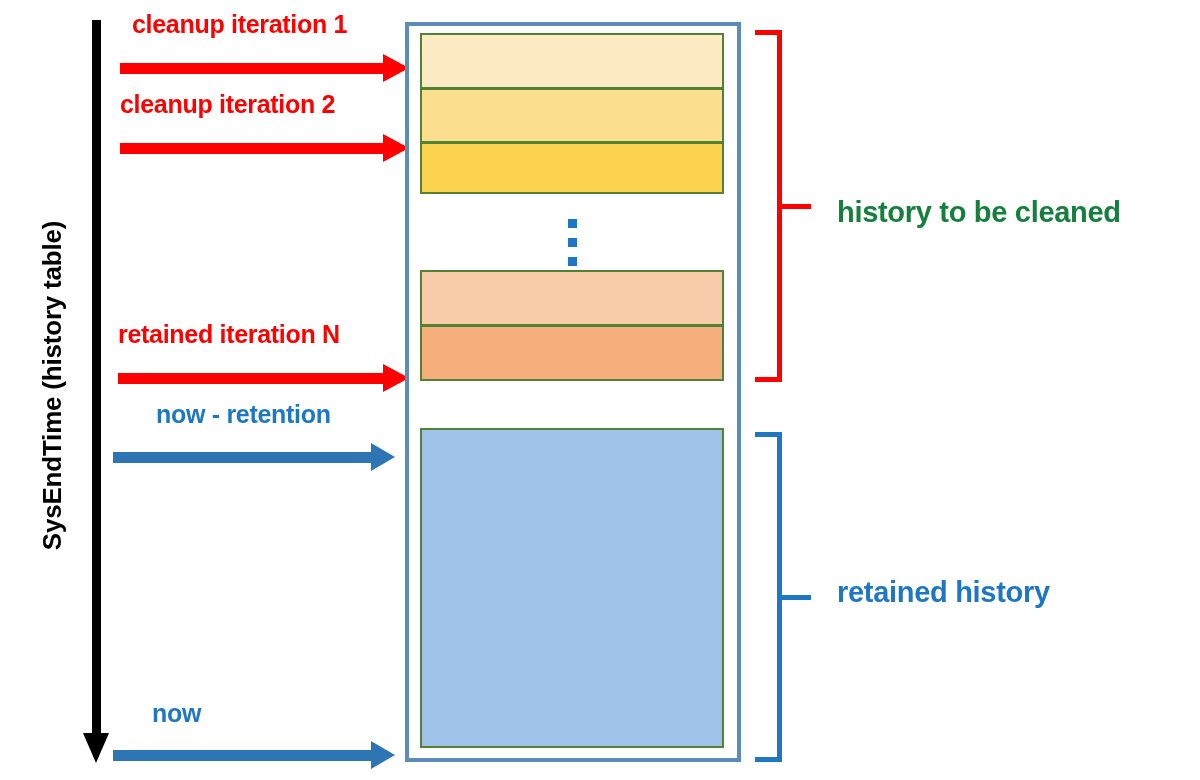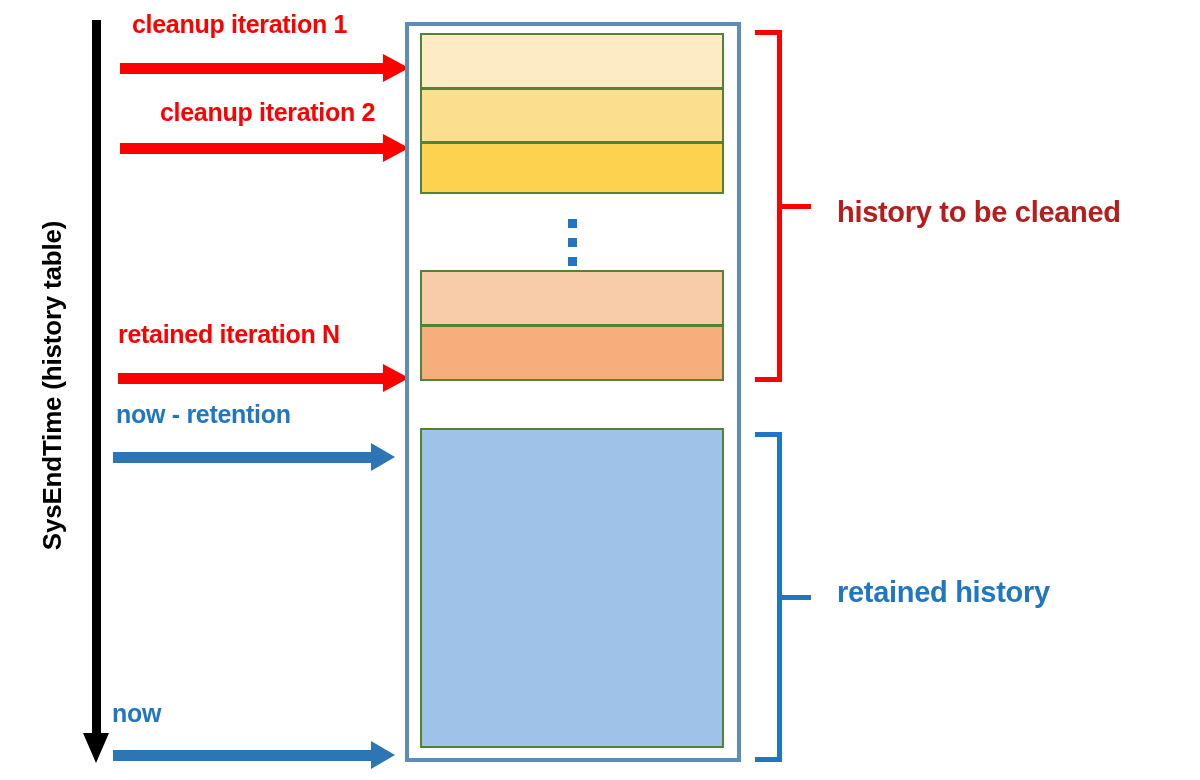--- a/index.html
+++ b/index.html
@@ -49,21 +49,21 @@
   .arrow.blue .head{border-left:24px solid #2E75B6;}
 
   
   .caption{
     position:absolute;
     font-size:25px;font-weight:bold;
     white-space:nowrap;
     letter-spacing:-0.3px;
   }
   .caption.red{color:#FF0000;}
-  .caption.blue{color:#1F77C4;}
+  .caption.blue{color:#1F77C4;margin-left:40px;}
 
   
   .table-box{
     position:absolute;
     left:405px;top:22px;
     width:336px;height:740px;
     border:4px solid #5B8DB8;
     background:#ffffff;
     box-sizing:border-box;
   }
@@ -91,39 +91,39 @@
   .bracket .stem{position:absolute;left:22px;width:34px;height:5px;}
   .bracket.red .spine,.bracket.red .tip,.bracket.red .stem{background:#FF0000;}
   .bracket.blue .spine,.bracket.blue .tip,.bracket.blue .stem{background:#1F77C4;}
 
   .side-label{
     position:absolute;
     font-size:29px;font-weight:bold;
     white-space:nowrap;
     letter-spacing:-0.3px;
   }
-  .side-label.red{color:#b91c1c;}
+  .side-label.red{color:#15803d;}
   .side-label.blue{color:#1F77C4;}
 </style>
 </head>
 <body>
 
 <div id="stage">
 
   <div class="axis-line"></div>
   <div class="axis-head"></div>
   <div class="axis-label">SysEndTime (history table)</div>
 
   <div class="caption red" style="left:132px;top:10px;">cleanup iteration 1</div>
   <div class="arrow red" style="left:120px;top:63px;">
     <div class="shaft" style="width:263px;"></div>
     <div class="head" style="left:263px;"></div>
   </div>
 
-  <div class="caption red" style="left:120px;top:98px;margin-left:40px;">cleanup iteration 2</div>
+  <div class="caption red" style="left:120px;top:90px;">cleanup iteration 2</div>
   <div class="arrow red" style="left:120px;top:143px;">
     <div class="shaft" style="width:263px;"></div>
     <div class="head" style="left:263px;"></div>
   </div>
 
   <div class="caption red" style="left:118px;top:320px;">retained iteration N</div>
   <div class="arrow red" style="left:118px;top:373px;">
     <div class="shaft" style="width:265px;"></div>
     <div class="head" style="left:265px;"></div>
   </div>

